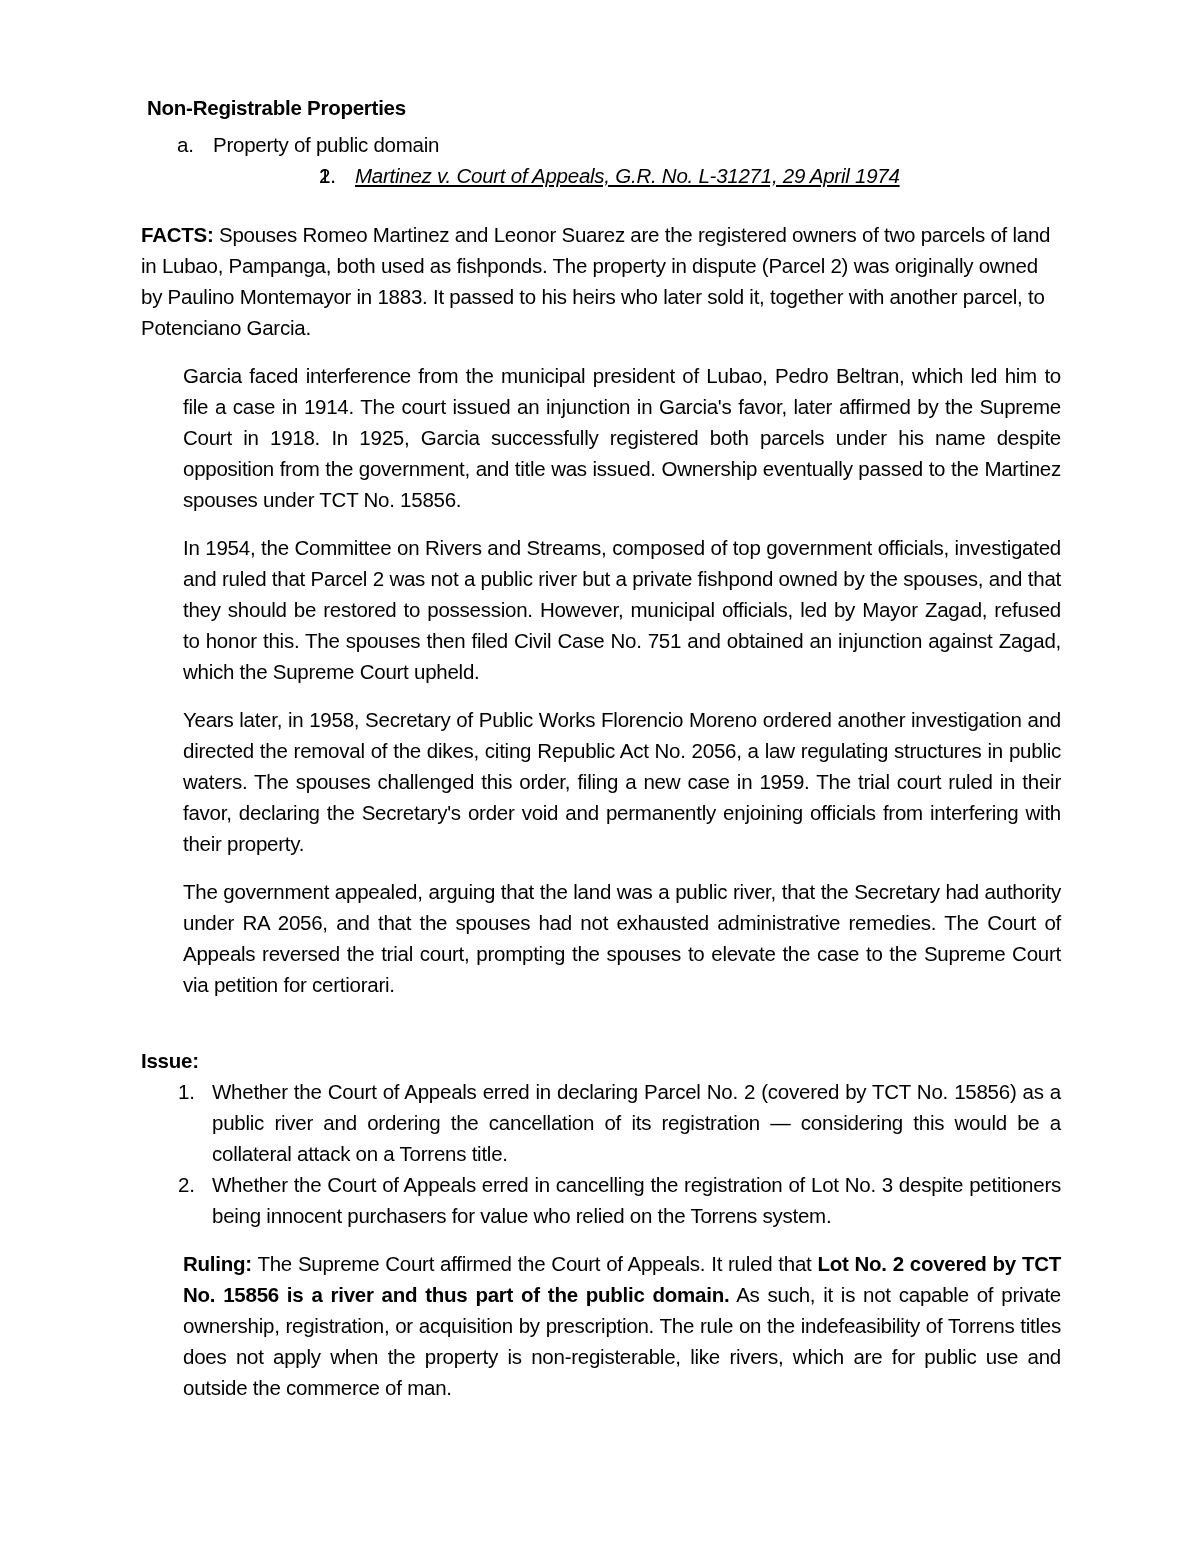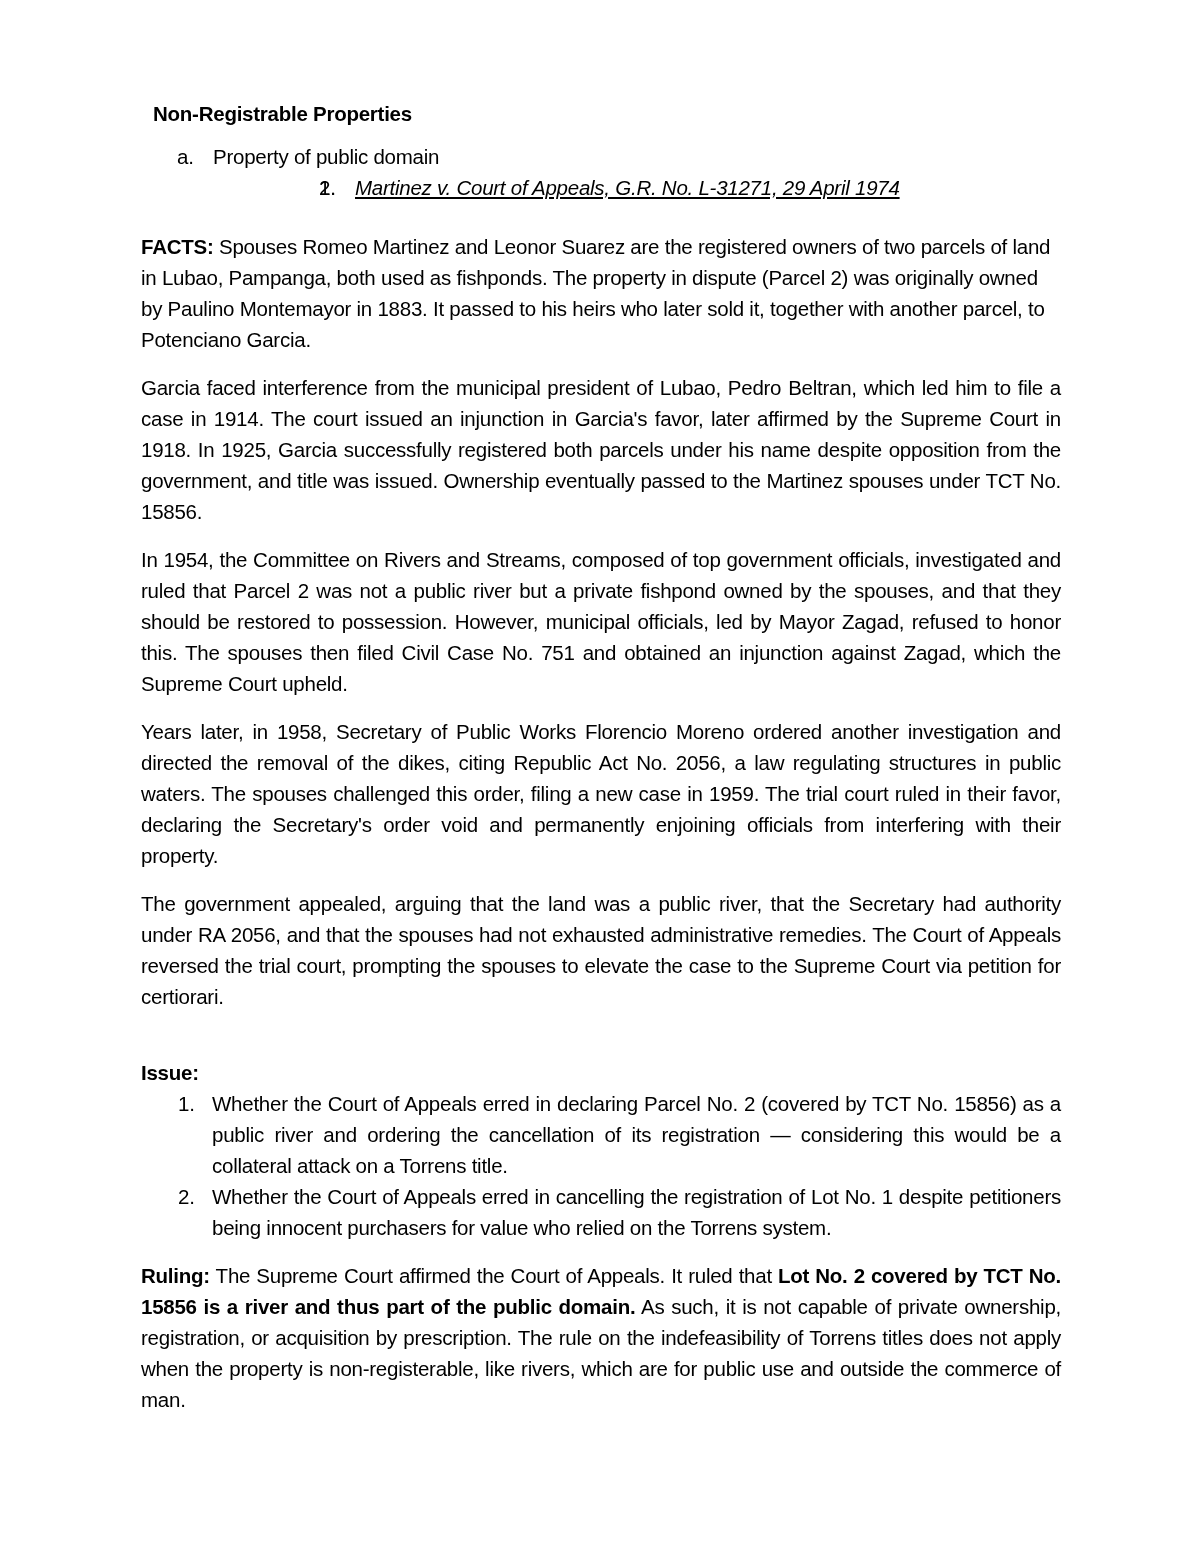--- a/index.html
+++ b/index.html
@@ -31,30 +31,31 @@
   .blk {
     font-size: 20.5px;
     line-height: 31px;
     letter-spacing: -0.25px;
     margin: 0;
     word-spacing: 0px;
   }
   .just {
     text-align: justify;
     text-align-last: left;
+    margin-left: 42px;
   }
   .left { text-align: left; margin-top: 28px; }
 
   .gap { height: 17px; }
 
   h1.doc-heading {
     font-size: 20.5px;
     line-height: 31px;
     font-weight: bold;
-    margin: 12px;
+    margin: 6px;
     letter-spacing: -0.25px;
   }
 
   
   ol.lvl1 {
     list-style: none;
     margin: 0;
     padding: 0;
   }
   ol.lvl1 > li {
@@ -163,21 +164,21 @@
     <div class="gap"></div>
     <p class="blk left b">Issue:</p>
 
     <ol class="issues">
       <li>
         <span class="marker">1.</span>
         <span>Whether the Court of Appeals erred in declaring Parcel No. 2 (covered by TCT No. 15856) as a public river and ordering the cancellation of its registration — considering this would be a collateral attack on a Torrens title.</span>
       </li>
       <li>
         <span class="marker">2.</span>
-        <span>Whether the Court of Appeals erred in cancelling the registration of Lot No. 1 despite petitioners being innocent purchasers for value who relied on the Torrens system.</span>
+        <span>Whether the Court of Appeals erred in cancelling the registration of Lot No. 3 despite petitioners being innocent purchasers for value who relied on the Torrens system.</span>
       </li>
     </ol>
 
     <div class="gap"></div>
     <p class="blk just"><span class="b">Ruling:</span><span> The Supreme Court affirmed the Court of Appeals. It ruled that </span><span class="b">Lot No. 2 covered by TCT No. 15856 is a river and thus part of the public domain.</span><span> As such, it is not capable of private ownership, registration, or acquisition by prescription. The rule on the indefeasibility of Torrens titles does not apply when the property is non-registerable, like rivers, which are for public use and outside the commerce of man.</span></p>
 
   </div>
 </div>
 
 </body></html>

